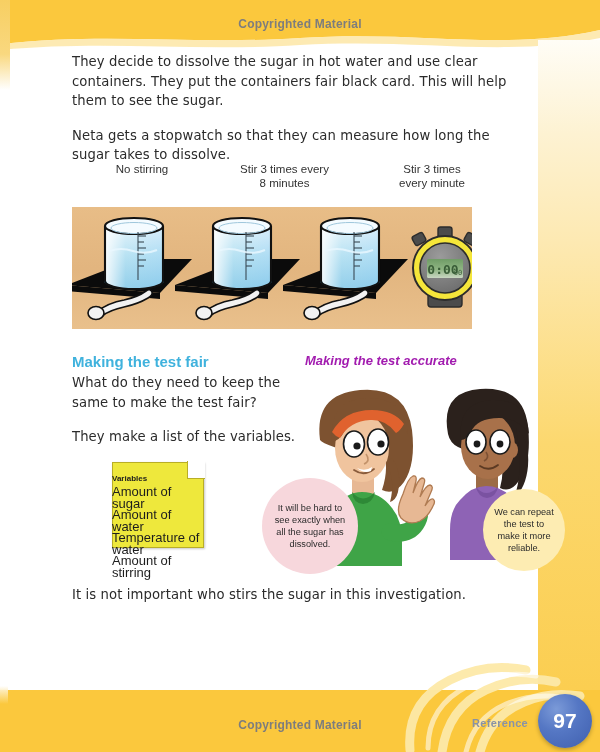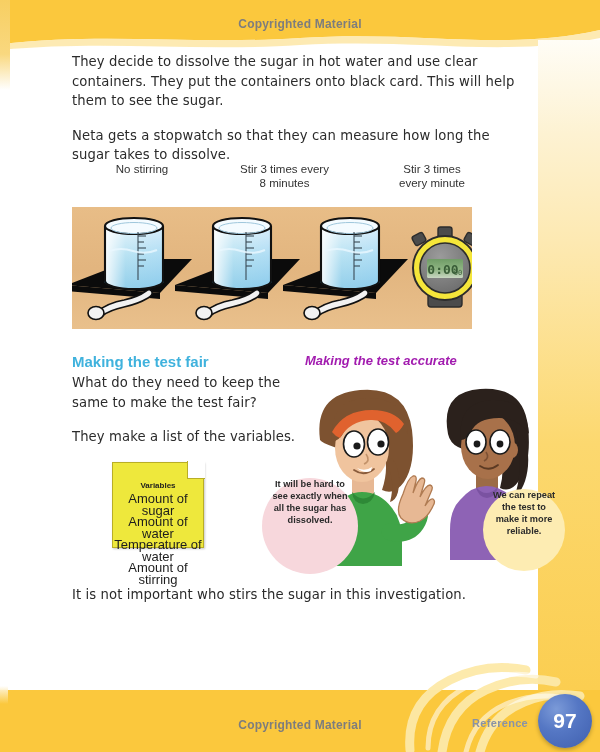--- a/index.html
+++ b/index.html
@@ -58,30 +58,30 @@
   .h-fair{position:absolute;left:72px;top:353px;font-size:15px;font-weight:bold;color:#3fb2dd;}
   .h-acc{position:absolute;left:305px;top:353px;font-size:13px;font-weight:bold;color:#a21caf;font-style:italic;}
   .col-left{position:absolute;left:72px;top:373px;width:230px;}
 
   
   .note{position:absolute;left:112px;top:462px;width:92px;height:86px;}
   .note .body{position:absolute;inset:0;background:#eee83c;border:1px solid #b9ae26;
               box-shadow:1px 1px 2px rgba(0,0,0,.22);}
   .note .fold{position:absolute;right:-1px;top:-1px;width:17px;height:17px;
               background:#ffffff;border-left:1px solid #b9ae26;border-bottom:1px solid #b9ae26;}
-  .note .txt{position:absolute;inset:0;padding-top:19px;text-align:center;}
+  .note .txt{position:absolute;inset:0;padding-top:12px;text-align:left;}
   .note .ttl{font-size:8px;font-weight:bold;color:#1d1d1d;margin-bottom:3px;}
   .note .it{font-size:13px;color:#1d1d1d;line-height:11.5px;}
 
   
   .people{position:absolute;left:300px;top:382px;width:240px;height:188px;}
 
   
-  .bub{position:absolute;border-radius:50%;display:flex;justify-content:center;
-       text-align:center;font-weight:bold;}
+  .bub{position:absolute;border-radius:50%;display:flex;align-items:center;justify-content:center;
+       text-align:center;}
   .bub span{display:block;font-size:9.2px;line-height:12px;color:#2b2b2b;padding:0 9px;}
   .bub-pink{left:262px;top:478px;width:96px;height:96px;background:#f7d7dc;}
   .bub-yellow{left:483px;top:489px;width:82px;height:82px;background:#fdecb2;}
 
   .last-para{position:absolute;left:72px;top:585px;width:444px;}
 </style>
 </head>
 <body>
 
 <div class="page">
@@ -91,21 +91,21 @@
       <path d="M0,0 H600 V30 C500,52 420,30 300,38 C190,45 110,32 0,44 Z" fill="#fbc83d"></path>
       <path d="M0,44 C110,32 190,45 300,38 C420,30 500,52 600,30 L600,38 C500,58 420,38 300,45 C190,52 110,40 0,50 Z" fill="#fce39a" opacity="0.75"></path>
     </svg>
   </div>
   <div class="left-bar"></div>
   <div class="hdr-text">Copyrighted Material</div>
 
   <div class="right-band"></div>
 
   <div class="content">
-    <p class="para">They decide to dissolve the sugar in hot water and use clear containers. They put the containers onto black card. This will help them to see the sugar.</p>
+    <p class="para">They decide to dissolve the sugar in hot water and use clear containers. They put the containers fair black card. This will help them to see the sugar.</p>
     <p class="para">Neta gets a stopwatch so that they can measure how long the sugar takes to dissolve.</p>
   </div>
 
   <div class="captions">
     <div class="cap c1">
       <div>No stirring</div>
       <div></div>
     </div>
     <div class="cap c2">
       <div>Stir 3 times every</div>

